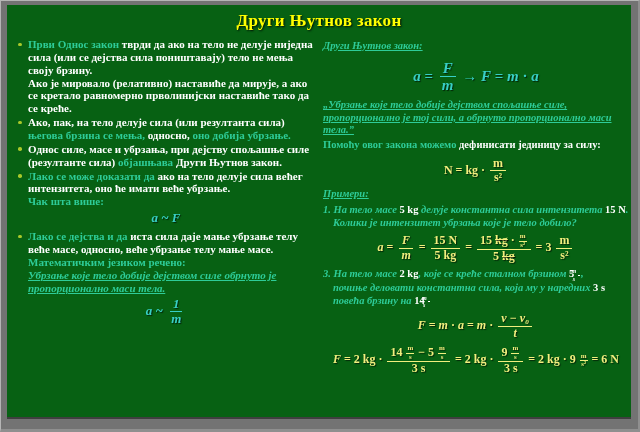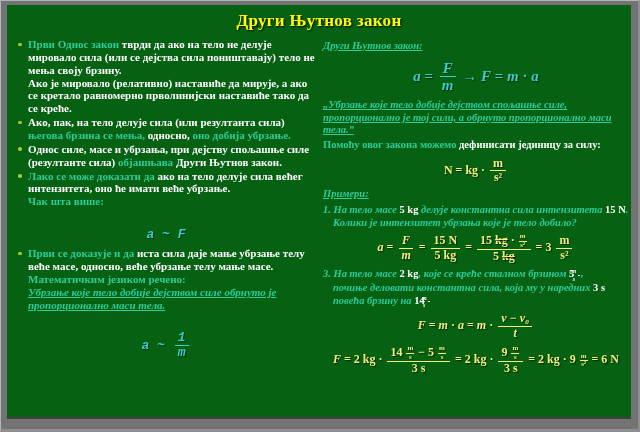--- a/index.html
+++ b/index.html
@@ -28,39 +28,39 @@
   .frac>.num{border-bottom:1.4px solid currentColor;padding:0 3px;}
   .frac>.den{padding:0 3px;}
   .sfrac{font-size:0.58em;margin:0 1px;line-height:1.05;}
   .sfrac>.num{border-bottom:1px solid currentColor;padding:0 1px;}
   .sfrac>.den{padding:0 1px;}
   .example{color:#2ECC98;font-style:italic;padding-left:10px;text-indent:-10px;margin-bottom:2px;}
   .r-heading{margin:2px 0 3px 0;}
   .f-law{font-size:15px;margin:7px 0 5px 0;}
   .f-unit{font-size:12px;margin:5px 0 4px 0;font-style:normal;font-family:Liberation Serif, serif;}
   .f-ex{font-size:12px;margin:4px 0 5px 0;font-style:normal;}
-  .f-left{font-size:13px;margin:19px 0 5px 0;font-family:Liberation Mono, monospace;}
+  .f-left{font-size:13px;margin:2px 0 5px 0;}
   .quote-block{margin:2px 0;}
   .sentence{margin:1px 0;}
 </style>
 </head>
 <body>
 
 <div class="canvas">
   <div class="slide">
 
     <div class="title">Други Њутнов закон</div>
 
     <div class="col-left">
-      <div class="bullet"><span class="c-green">Први Однос закон </span><span class="c-white">тврди да ако на тело не делује мировало сила (или се дејства сила поништавају) тело не мења своју брзину.</span><br><span class="c-white">Ако је мировало (релативно) наставиће да мирује, а ако се кретало равномерно прволинијски наставиће тако да се креће.</span></div>
+      <div class="bullet"><span class="c-green">Први Однос закон </span><span class="c-white">тврди да ако на тело не делује ниједна сила (или се дејства сила поништавају) тело не мења своју брзину.</span><br><span class="c-white">Ако је мировало (релативно) наставиће да мирује, а ако се кретало равномерно прволинијски наставиће тако да се креће.</span></div>
       <div class="bullet"><span class="c-white">Ако, пак, на тело делује сила (или резултанта сила) </span><span class="c-green">његова брзина се мења,</span><span class="c-white"> односно, </span><span class="c-green">оно добија убрзање.</span></div>
       <div class="bullet"><span class="c-white">Однос силе, масе и убрзања, при дејству спољашње силе (резултанте сила) </span><span class="c-green">објашњава </span><span class="c-white">Други Њутнов закон.</span></div>
       <div class="bullet"><span class="c-green">Лако се може доказати да </span><span class="c-white">ако на тело делује сила већег интензитета, оно ће имати веће убрзање.</span><br><span class="c-green">Чак шта више:</span><br></div>
       <div class="formula teal it f-left"><span class="">a ~ F</span></div>
-      <div class="bullet"><span class="c-green">Први се доказује и да </span><span class="c-white">иста сила даје мање убрзање телу веће масе, односно, веће убрзање телу мање масе.</span><br><span class="c-green">Математичким језиком речено:</span><br><span class="c-green u i">Убрзање које тело добије дејством силе обрнуто је пропорционално маси тела.</span></div>
+      <div class="bullet"><span class="c-green">Лако се дејства и да </span><span class="c-white">иста сила даје мање убрзање телу веће масе, односно, веће убрзање телу мање масе.</span><br><span class="c-green">Математичким језиком речено:</span><br><span class="c-green u i">Убрзање које тело добије дејством силе обрнуто је пропорционално маси тела.</span></div>
       <div class="formula teal it f-left"><span class="">a ~ </span><span class="frac">
             <span class="num"><span class="">1</span></span>
             <span class="den"><span class="">m</span></span>
           </span></div>
     </div>
 
     <div class="col-right">
       <div class="r-heading"><span class="c-green u i">Други Њутнов закон:</span></div>
       <div class="formula teal f-law"><span class="i">a</span><span class=""> = </span><span class="frac">
             <span class="num"><span class="i">F</span></span>

